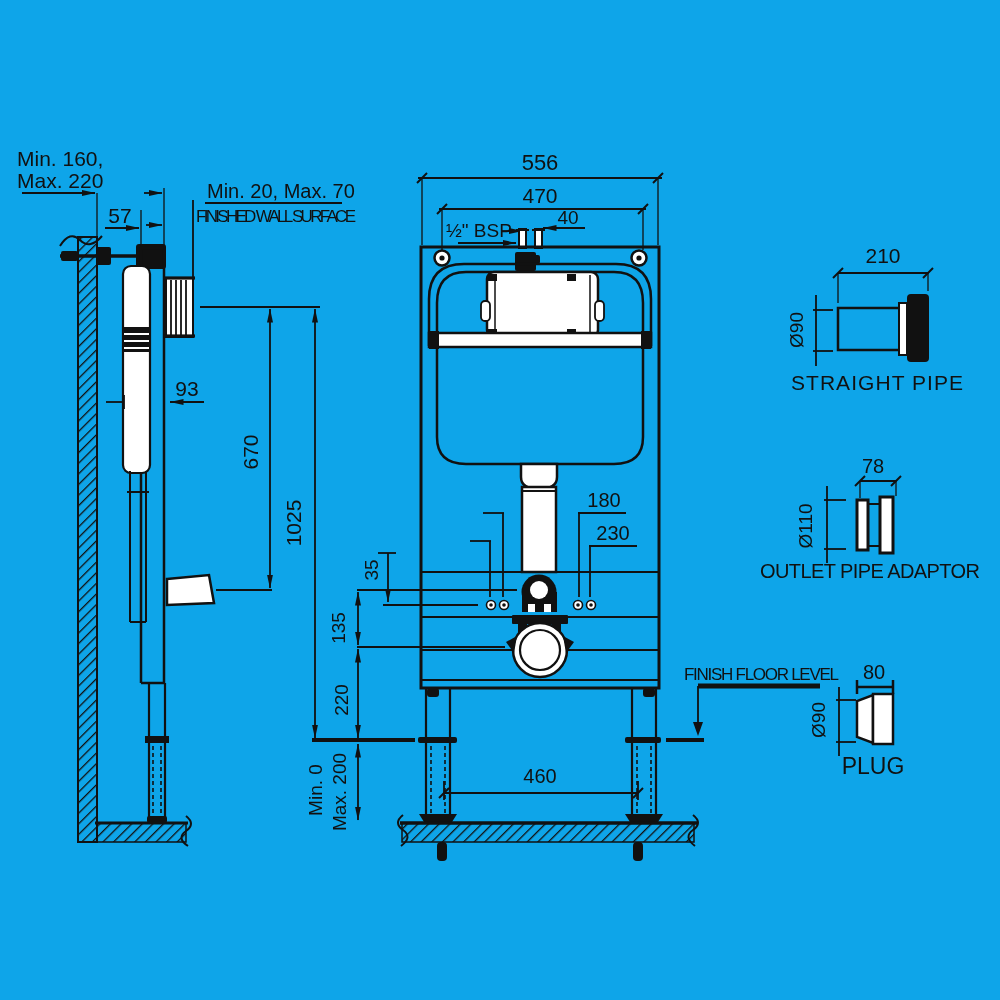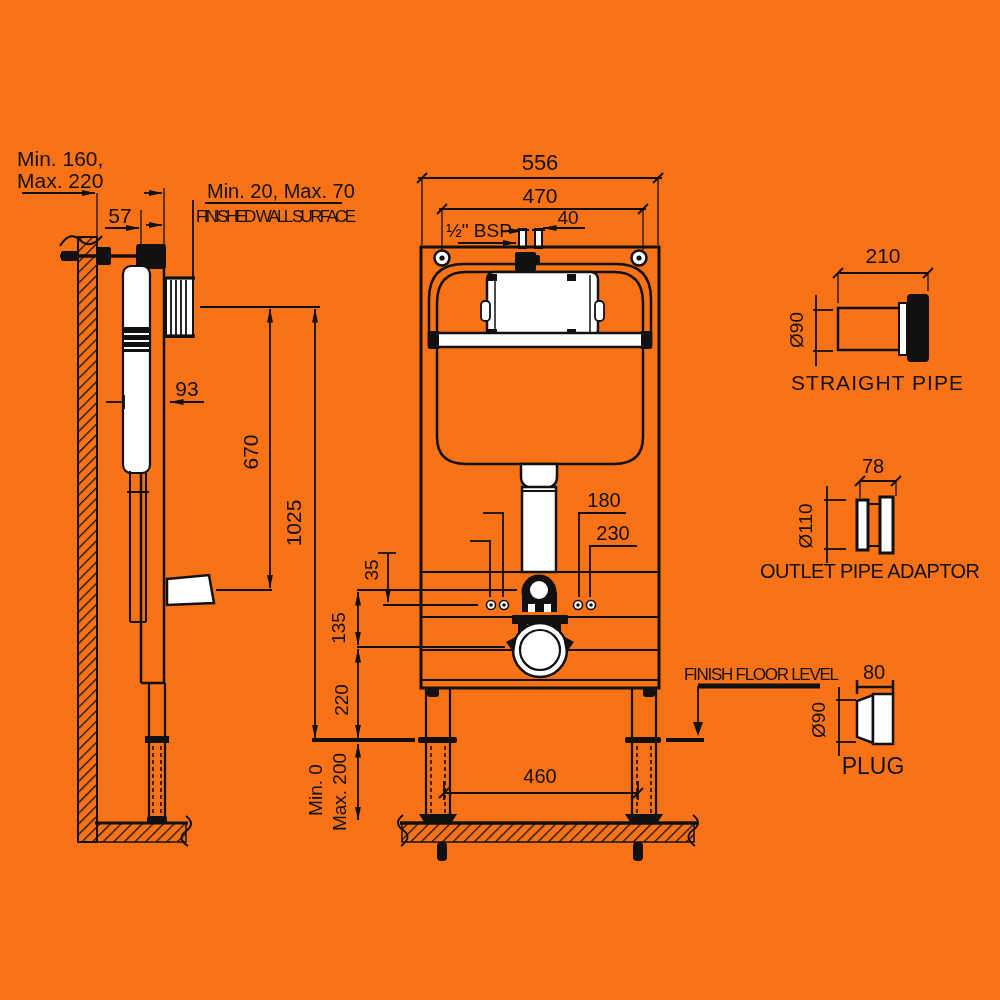--- a/index.html
+++ b/index.html
@@ -1,16 +1,16 @@
 <!DOCTYPE html>
 <html><head>
 <meta charset="utf-8">
 <style>
   html,body{margin:0;padding:0;background:#ffffff;}
-  .stage{width:1000px;height:1000px;position:relative;background:#f97316;}
+  .stage{width:1000px;height:1000px;position:relative;background:#0ea5e9;}
   svg{display:block;}
   text{font-family:"Liberation Sans","DejaVu Sans",sans-serif;fill:#111;}
   .ln{stroke:#111;fill:none;}
   .thin{stroke-width:1.3;}
   .dim{stroke-width:1.8;}
   .main{stroke-width:2.5;}
   .heavy{stroke-width:3.2;}
   .blk{fill:#111;stroke:none;}
   .wht{fill:#fff;stroke:none;}
 </style>

